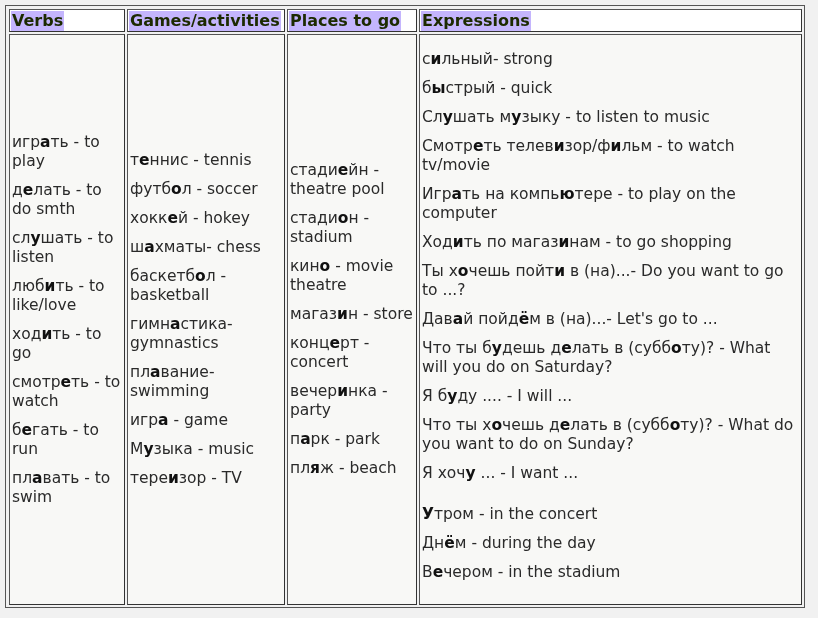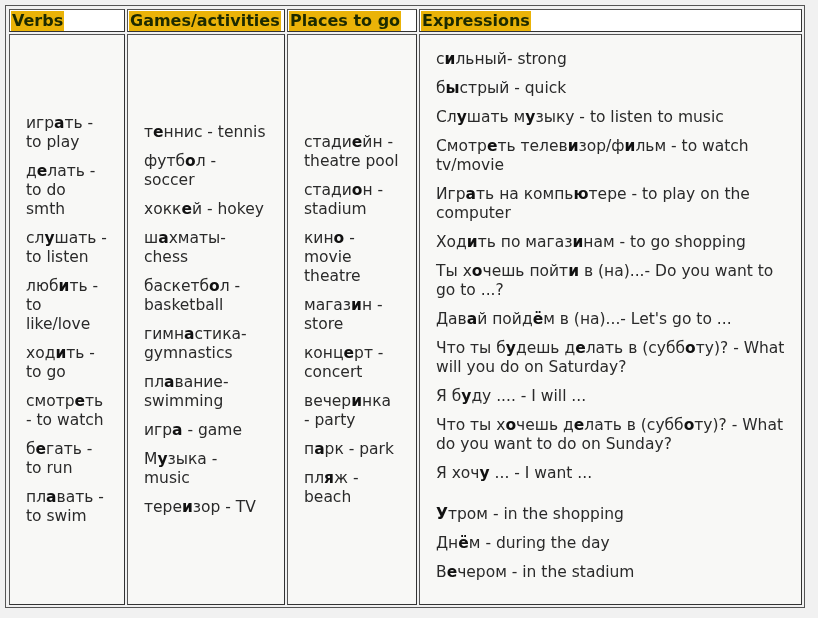--- a/index.html
+++ b/index.html
@@ -25,33 +25,33 @@
       border-collapse: separate;
       border-spacing: 2px;
       width: 797px;
       height: 600px;
       table-layout: fixed;
     }
     table.vocab th, table.vocab td {
       border: 1px solid #555;
       border-right-color: #333;
       border-bottom-color: #333;
-      padding: 0 16px;
+      padding: 0 2px;
       vertical-align: middle;
       text-align: left;
     }
     table.vocab th {
       background: #ffffff;
       height: 21px;
       padding: 0 1px;
     }
     table.vocab td { background: #f8f8f6; }
     .hdr {
       display: inline-block;
-      background: #eab308;
+      background: #c4b5fd;
       color: #1c2a00;
       font-weight: bold;
       font-size: 16px;
       line-height: 20px;
       padding: 0 1px;
       text-align: right;
     }
     .entry {
       font-size: 15.5px;
       line-height: 19px;
@@ -126,21 +126,21 @@
               <div class="entry"><span>Смотр</span><b>е</b><span>ть телев</span><b>и</b><span>зор/ф</span><b>и</b><span>льм - to watch tv/movie</span></div>
               <div class="entry"><span>Игр</span><b>а</b><span>ть на компь</span><b>ю</b><span>тере - to play on the computer</span></div>
               <div class="entry"><span>Ход</span><b>и</b><span>ть по магаз</span><b>и</b><span>нам - to go shopping</span></div>
               <div class="entry"><span>Ты х</span><b>о</b><span>чешь пойт</span><b>и</b><span> в (на)...- Do you want to go to ...?</span></div>
               <div class="entry"><span>Дав</span><b>а</b><span>й пойд</span><b>ё</b><span>м в (на)...- Let's go to ...</span></div>
               <div class="entry"><span>Что ты б</span><b>у</b><span>дешь д</span><b>е</b><span>лать в (субб</span><b>о</b><span>ту)? - What will you do on Saturday?</span></div>
               <div class="entry"><span>Я б</span><b>у</b><span>ду .... - I will ...</span></div>
               <div class="entry"><span>Что ты х</span><b>о</b><span>чешь д</span><b>е</b><span>лать в (субб</span><b>о</b><span>ту)? - What do you want to do on Sunday?</span></div>
               <div class="entry"><span>Я хоч</span><b>у</b><span> ... - I want ...</span></div>
               <div class="gap"></div>
-              <div class="entry"><b>У</b><span>тром - in the shopping</span></div>
+              <div class="entry"><b>У</b><span>тром - in the concert</span></div>
               <div class="entry"><span>Дн</span><b>ё</b><span>м - during the day</span></div>
               <div class="entry"><span>В</span><b>е</b><span>чером - in the stadium</span></div>
             </div>
           </td>
       </tr>
     </tbody>
   </table>
 </div>
 
 </body></html>

